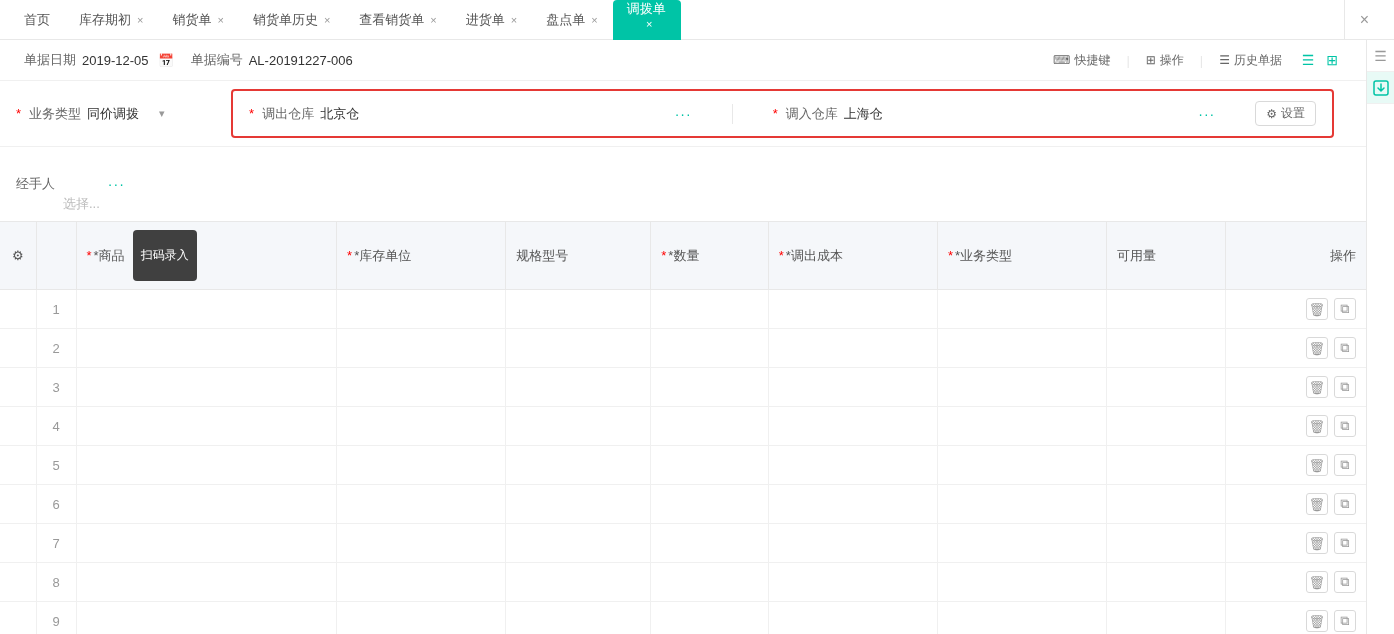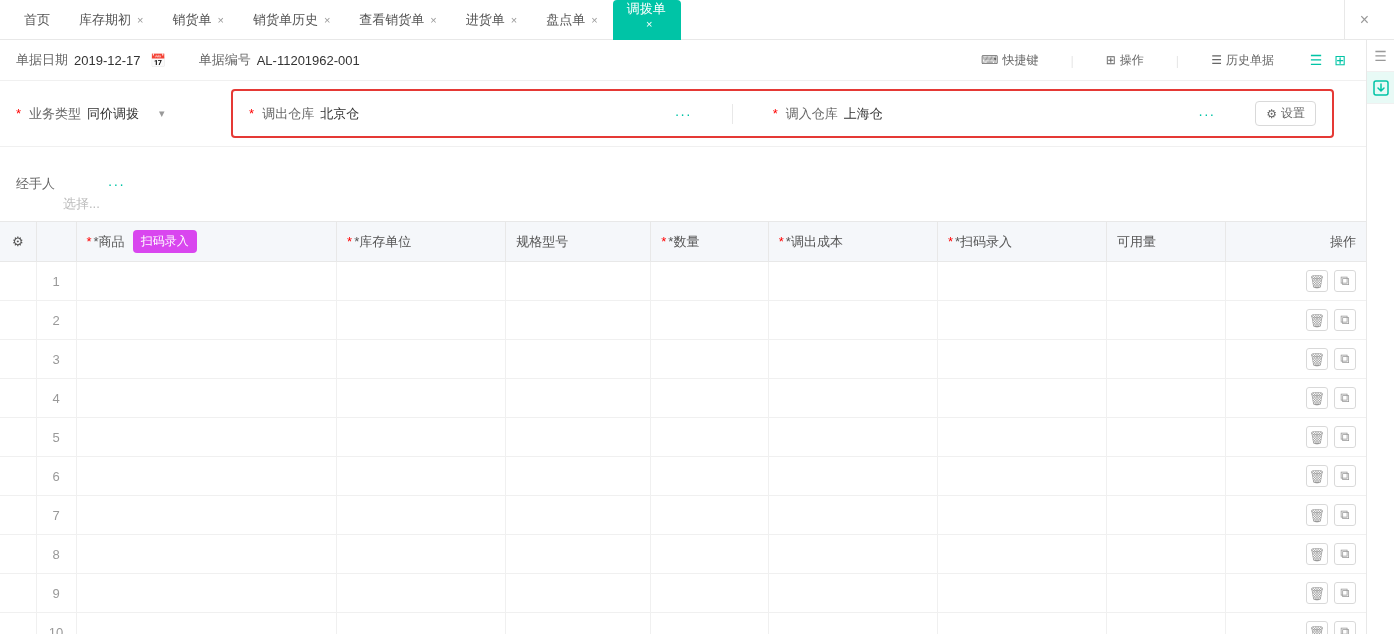--- a/index.html
+++ b/index.html
@@ -119,23 +119,23 @@
     tbody td {
       padding: 8px 10px;
       border-right: 1px solid #f0f0f0;
       height: 36px;
       color: #333;
     }
     tbody td:last-child { border-right: none; }
     .row-num { color: #999; text-align: center; width: 40px; }
 
     .scan-btn {
-      background: #d946ef; color: #fff;
+      background: #404040; color: #fff;
       border: none; border-radius: 4px;
-      padding: 3px 8px; font-size: 12px;
+      padding: 17px 8px; font-size: 12px;
       cursor: pointer; white-space: nowrap;
     }
 
     .action-icons { display: flex; align-items: center; gap: 6px; justify-content: flex-end; }
     .action-icon {
       width: 22px; height: 22px;
       border: 1px solid #d9d9d9; border-radius: 3px;
       display: flex; align-items: center; justify-content: center;
       cursor: pointer; color: #999; font-size: 13px;
     }
@@ -174,22 +174,22 @@
     }
     .content-area {
       flex: 1;
       display: flex;
       flex-direction: column;
       overflow: hidden;
     }
 
     .form-row-1 {
       display: flex; align-items: center;
-      padding: 10px 16px;
-      gap: 32px;
+      padding: 10px 24px;
+      gap: 16px;
       border-bottom: 1px solid #f0f0f0;
     }
     .form-row-2 {
       display: flex; align-items: center;
       padding: 8px 16px 8px;
       gap: 24px;
       border-bottom: 1px solid #f0f0f0;
     }
 
     .inline-flex { display: flex; align-items: center; gap: 6px; }
@@ -232,26 +232,26 @@
   <div class="tab-spacer"></div>
   <div class="tab-window-close">×</div>
 </div>
 
 <div class="main-content">
   <div class="content-area">
 
     <div class="form-row-1">
       <div class="inline-flex">
         <span class="label-text">单据日期</span>
-        <span class="value-text">2019-12-17</span>
+        <span class="value-text">2019-12-05</span>
         <span class="calendar-icon">📅</span>
       </div>
       <div class="inline-flex">
         <span class="label-text">单据编号</span>
-        <span class="value-text">AL-11201962-001</span>
+        <span class="value-text">AL-20191227-006</span>
       </div>
       <div style="flex:1"></div>
       <div class="header-btn">
         <span>⌨</span>
         <span>快捷键</span>
       </div>
       <span class="header-divider">|</span>
       <div class="header-btn">
         <span>⊞</span>
         <span>操作</span>
@@ -337,21 +337,21 @@
             </th>
             <th>
               <div class="required-col">
                 <span class="req">*</span>
                 <span>*调出成本</span>
               </div>
             </th>
             <th>
               <div class="required-col">
                 <span class="req">*</span>
-                <span>*扫码录入</span>
+                <span>*业务类型</span>
               </div>
             </th>
             <th style="flex:1">可用量</th>
             <th style="text-align:right">操作</th>
           </tr>
         </thead>
         <tbody id="table-body">
 
         <tr>
         <td></td>

